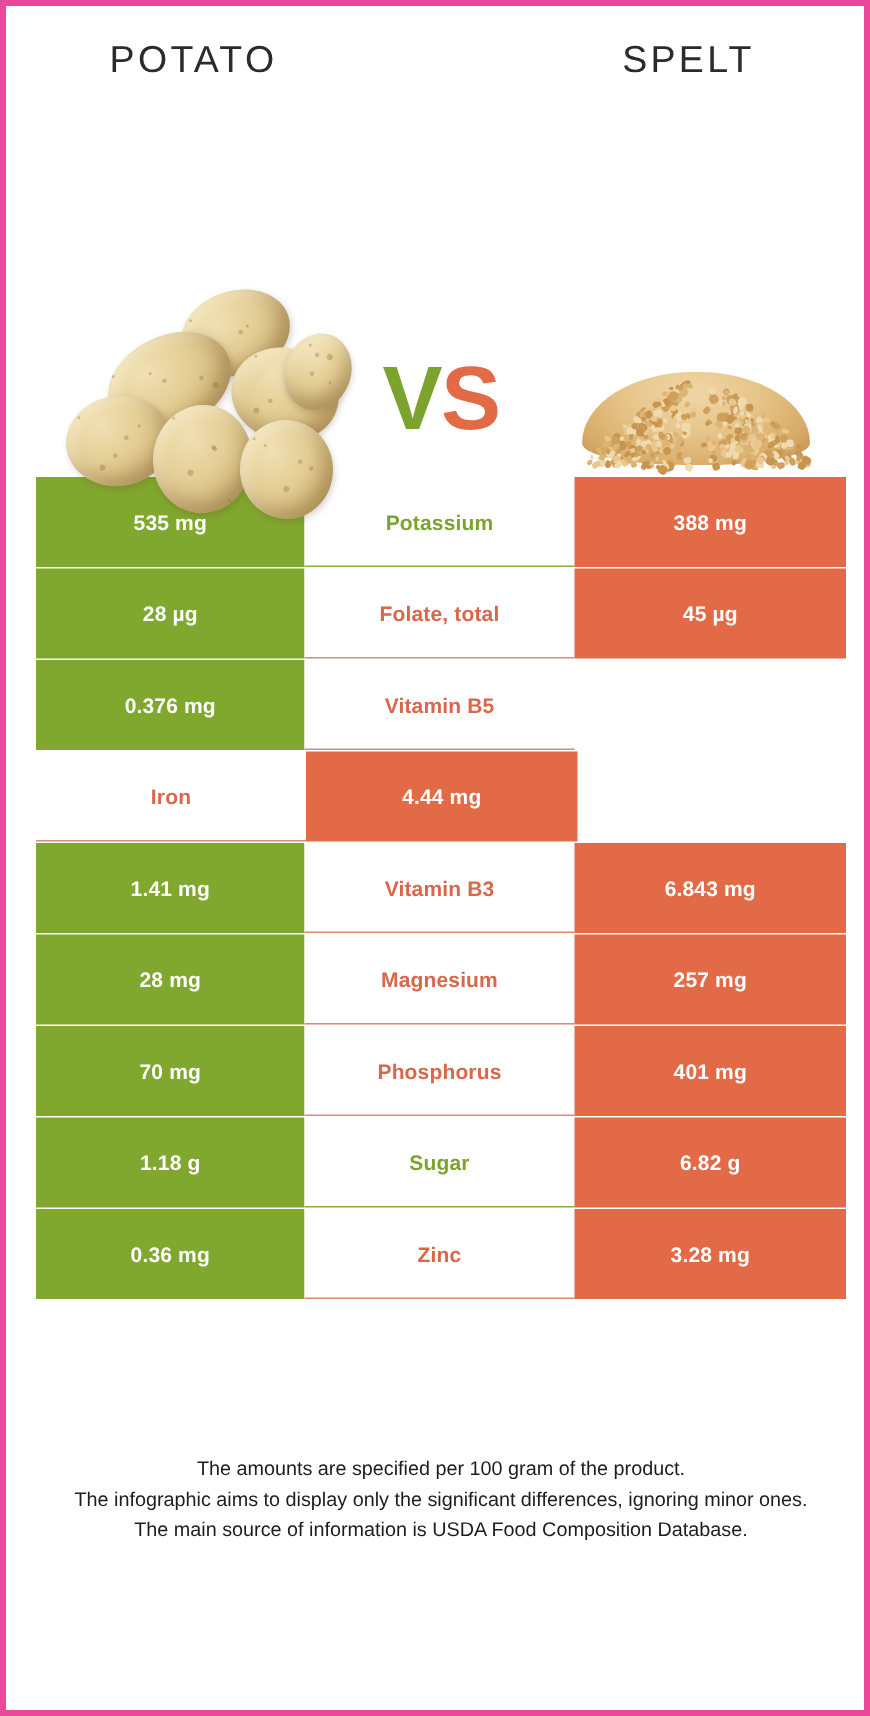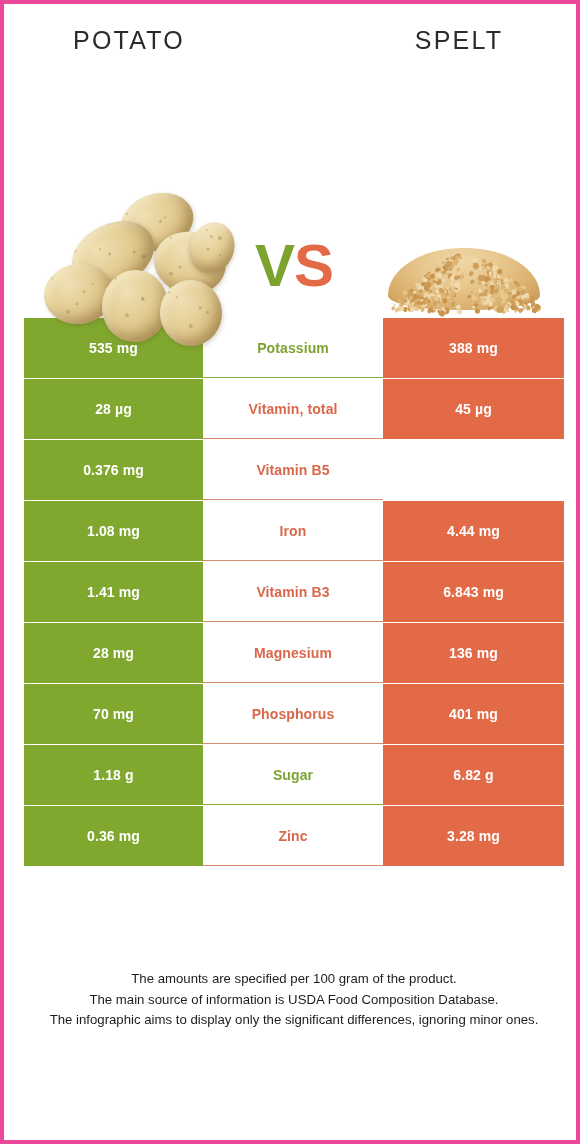--- a/index.html
+++ b/index.html
@@ -610,58 +610,57 @@
   </div>
 
   <div id="table">
       <div class="row win-left">
         <div class="cell cell-left">535 mg</div>
         <div class="cell cell-mid">Potassium</div>
         <div class="cell cell-right">388 mg</div>
       </div>
       <div class="row win-right">
         <div class="cell cell-left">28 µg</div>
-        <div class="cell cell-mid">Vitamin, total</div>
+        <div class="cell cell-mid">Folate, total</div>
         <div class="cell cell-right">45 µg</div>
       </div>
       <div class="row win-right">
         <div class="cell cell-left">0.376 mg</div>
         <div class="cell cell-mid">Vitamin B5</div>
       </div>
       <div class="row win-right">
-        <div class="cell cell-left">1.08 mg</div>
         <div class="cell cell-mid">Iron</div>
         <div class="cell cell-right">4.44 mg</div>
       </div>
       <div class="row win-right">
         <div class="cell cell-left">1.41 mg</div>
         <div class="cell cell-mid">Vitamin B3</div>
         <div class="cell cell-right">6.843 mg</div>
       </div>
       <div class="row win-right">
         <div class="cell cell-left">28 mg</div>
         <div class="cell cell-mid">Magnesium</div>
-        <div class="cell cell-right">136 mg</div>
+        <div class="cell cell-right">257 mg</div>
       </div>
       <div class="row win-right">
         <div class="cell cell-left">70 mg</div>
         <div class="cell cell-mid">Phosphorus</div>
         <div class="cell cell-right">401 mg</div>
       </div>
       <div class="row win-left">
         <div class="cell cell-left">1.18 g</div>
         <div class="cell cell-mid">Sugar</div>
         <div class="cell cell-right">6.82 g</div>
       </div>
       <div class="row win-right">
         <div class="cell cell-left">0.36 mg</div>
         <div class="cell cell-mid">Zinc</div>
         <div class="cell cell-right">3.28 mg</div>
       </div>
     </div>
 
   <div id="footnote">
     <p>The amounts are specified per 100 gram of the product.</p>
+    <p>The infographic aims to display only the significant differences, ignoring minor ones.</p>
     <p>The main source of information is USDA Food Composition Database.</p>
-    <p>The infographic aims to display only the significant differences, ignoring minor ones.</p>
   </div>
 
 </div>
 
 </body></html>

